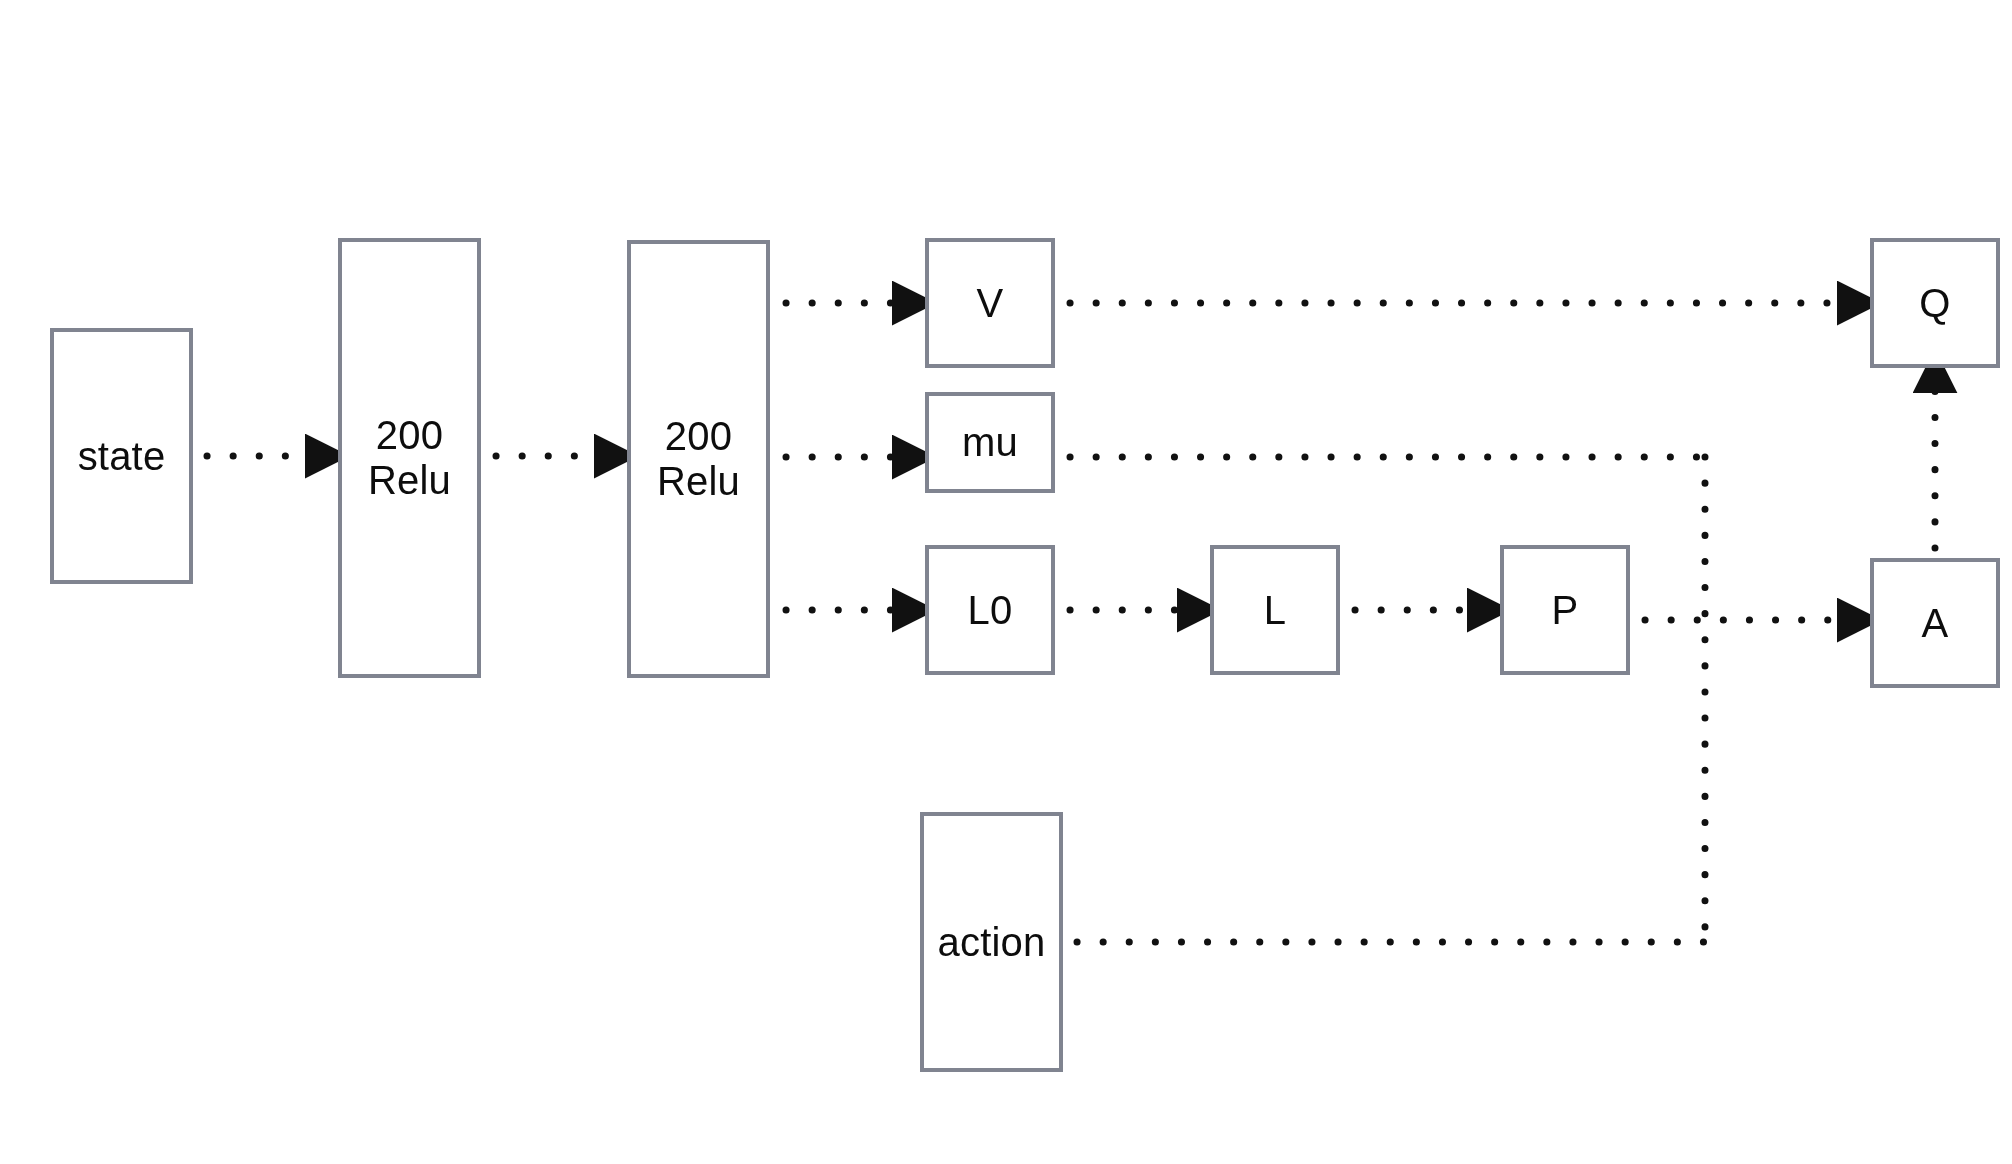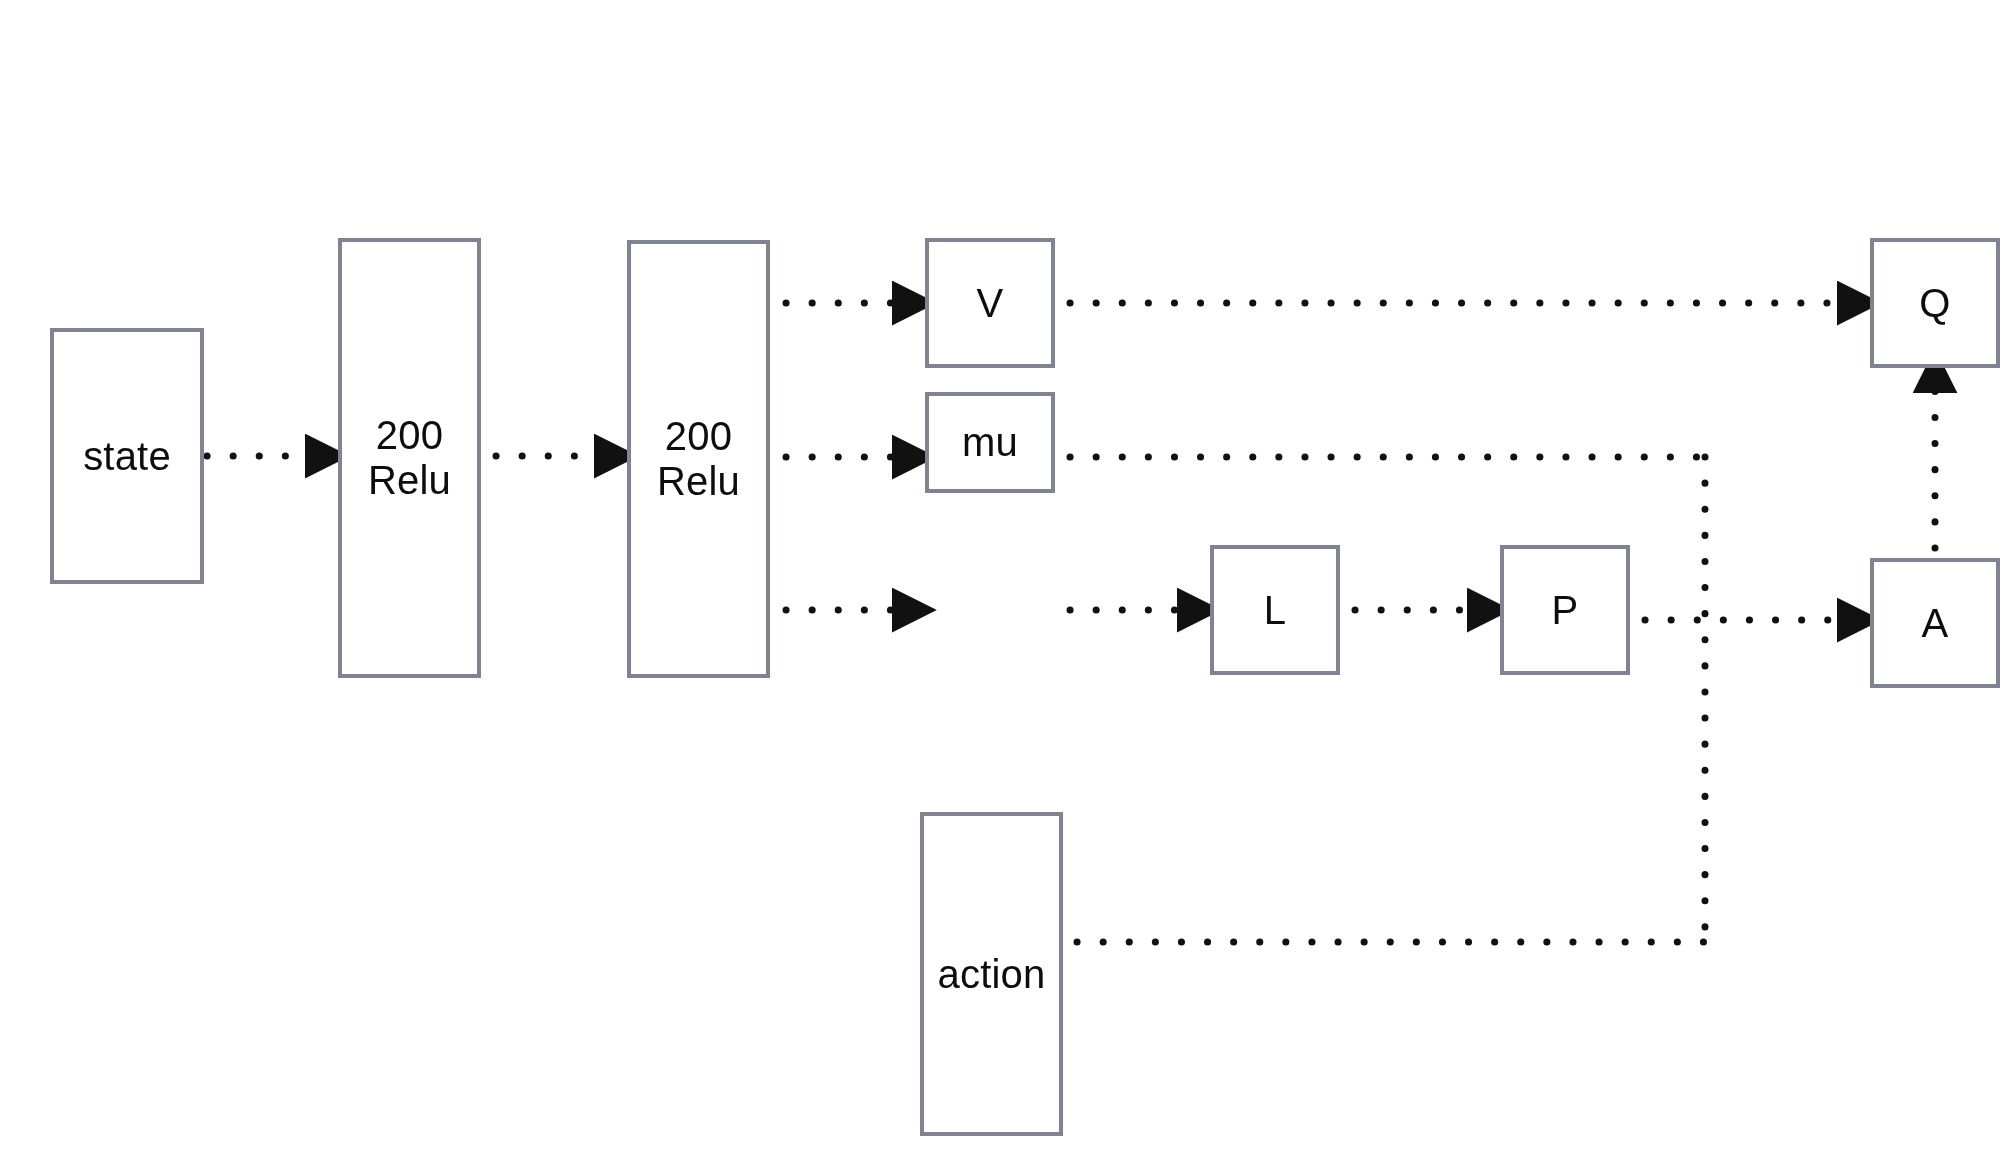--- a/index.html
+++ b/index.html
@@ -82,36 +82,37 @@
       <line x1="1935" y1="548" x2="1935" y2="386" marker-end="url(#arrowhead-up)"></line>
 
       <line x1="1070" y1="457" x2="1705" y2="457"></line>
 
       <line x1="1705" y1="457" x2="1705" y2="942"></line>
 
       <line x1="1077" y1="942" x2="1705" y2="942"></line>
     </g>
   </svg>
 
-  <div class="node" style="left:50px;  top:328px;  width:154px; height:256px;">state</div>
+  <div class="node" style="left:50px;  top:328px;  width:143px; height:256px;">state</div>
 
   <div class="node" style="left:338px; top:238px;  width:143px; height:440px;">200
 Relu</div>
 
   <div class="node" style="left:627px; top:240px;  width:143px; height:438px;">200
 Relu</div>
 
   <div class="node" style="left:925px; top:238px;  width:130px; height:130px;">V</div>
 
   <div class="node" style="left:925px; top:392px;  width:130px; height:101px;">mu</div>
 
+  <div class="node" style="left:925px; top:545px;  width:130px; height:130px;">L0</div>
 
   <div class="node" style="left:1210px;top:545px;  width:130px; height:130px;">L</div>
 
   <div class="node" style="left:1500px;top:545px;  width:130px; height:130px;">P</div>
 
-  <div class="node" style="left:920px; top:812px;  width:143px; height:324px;">action</div>
+  <div class="node" style="left:920px; top:812px;  width:143px; height:260px;">action</div>
 
   <div class="node" style="left:1870px;top:238px;  width:130px; height:130px;">Q</div>
 
   <div class="node" style="left:1870px;top:558px;  width:130px; height:130px;">A</div>
 
 </div>
 
 </body></html>

